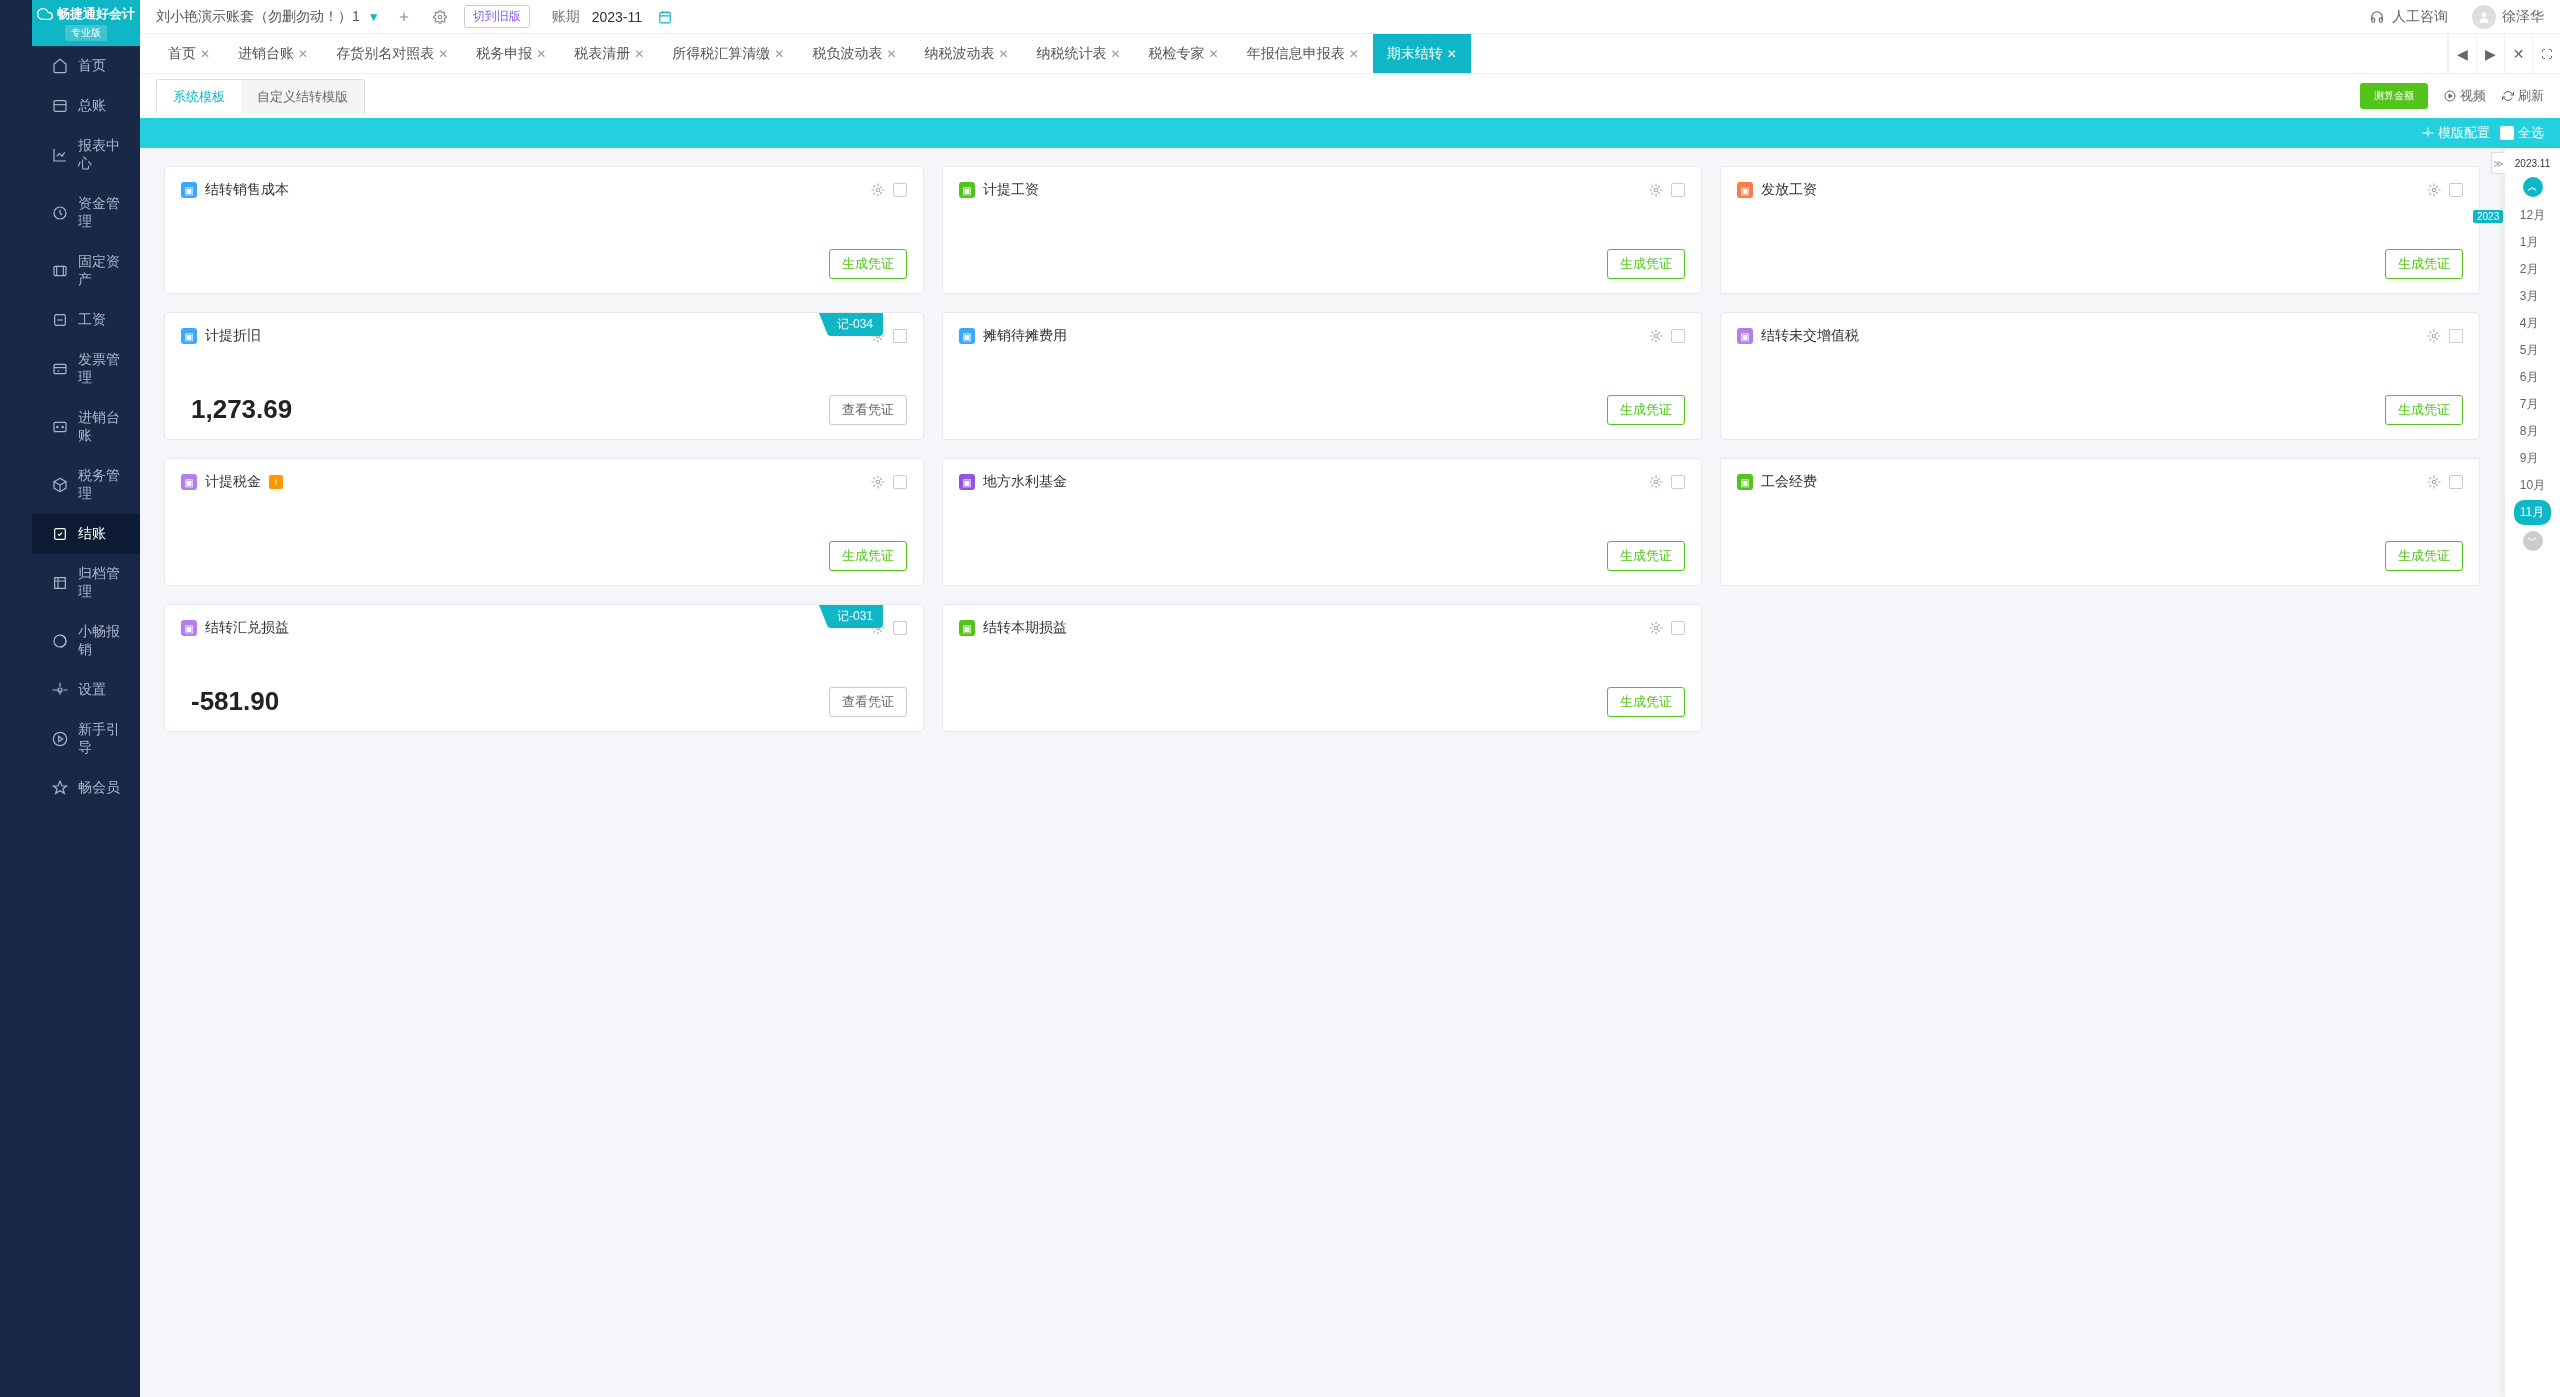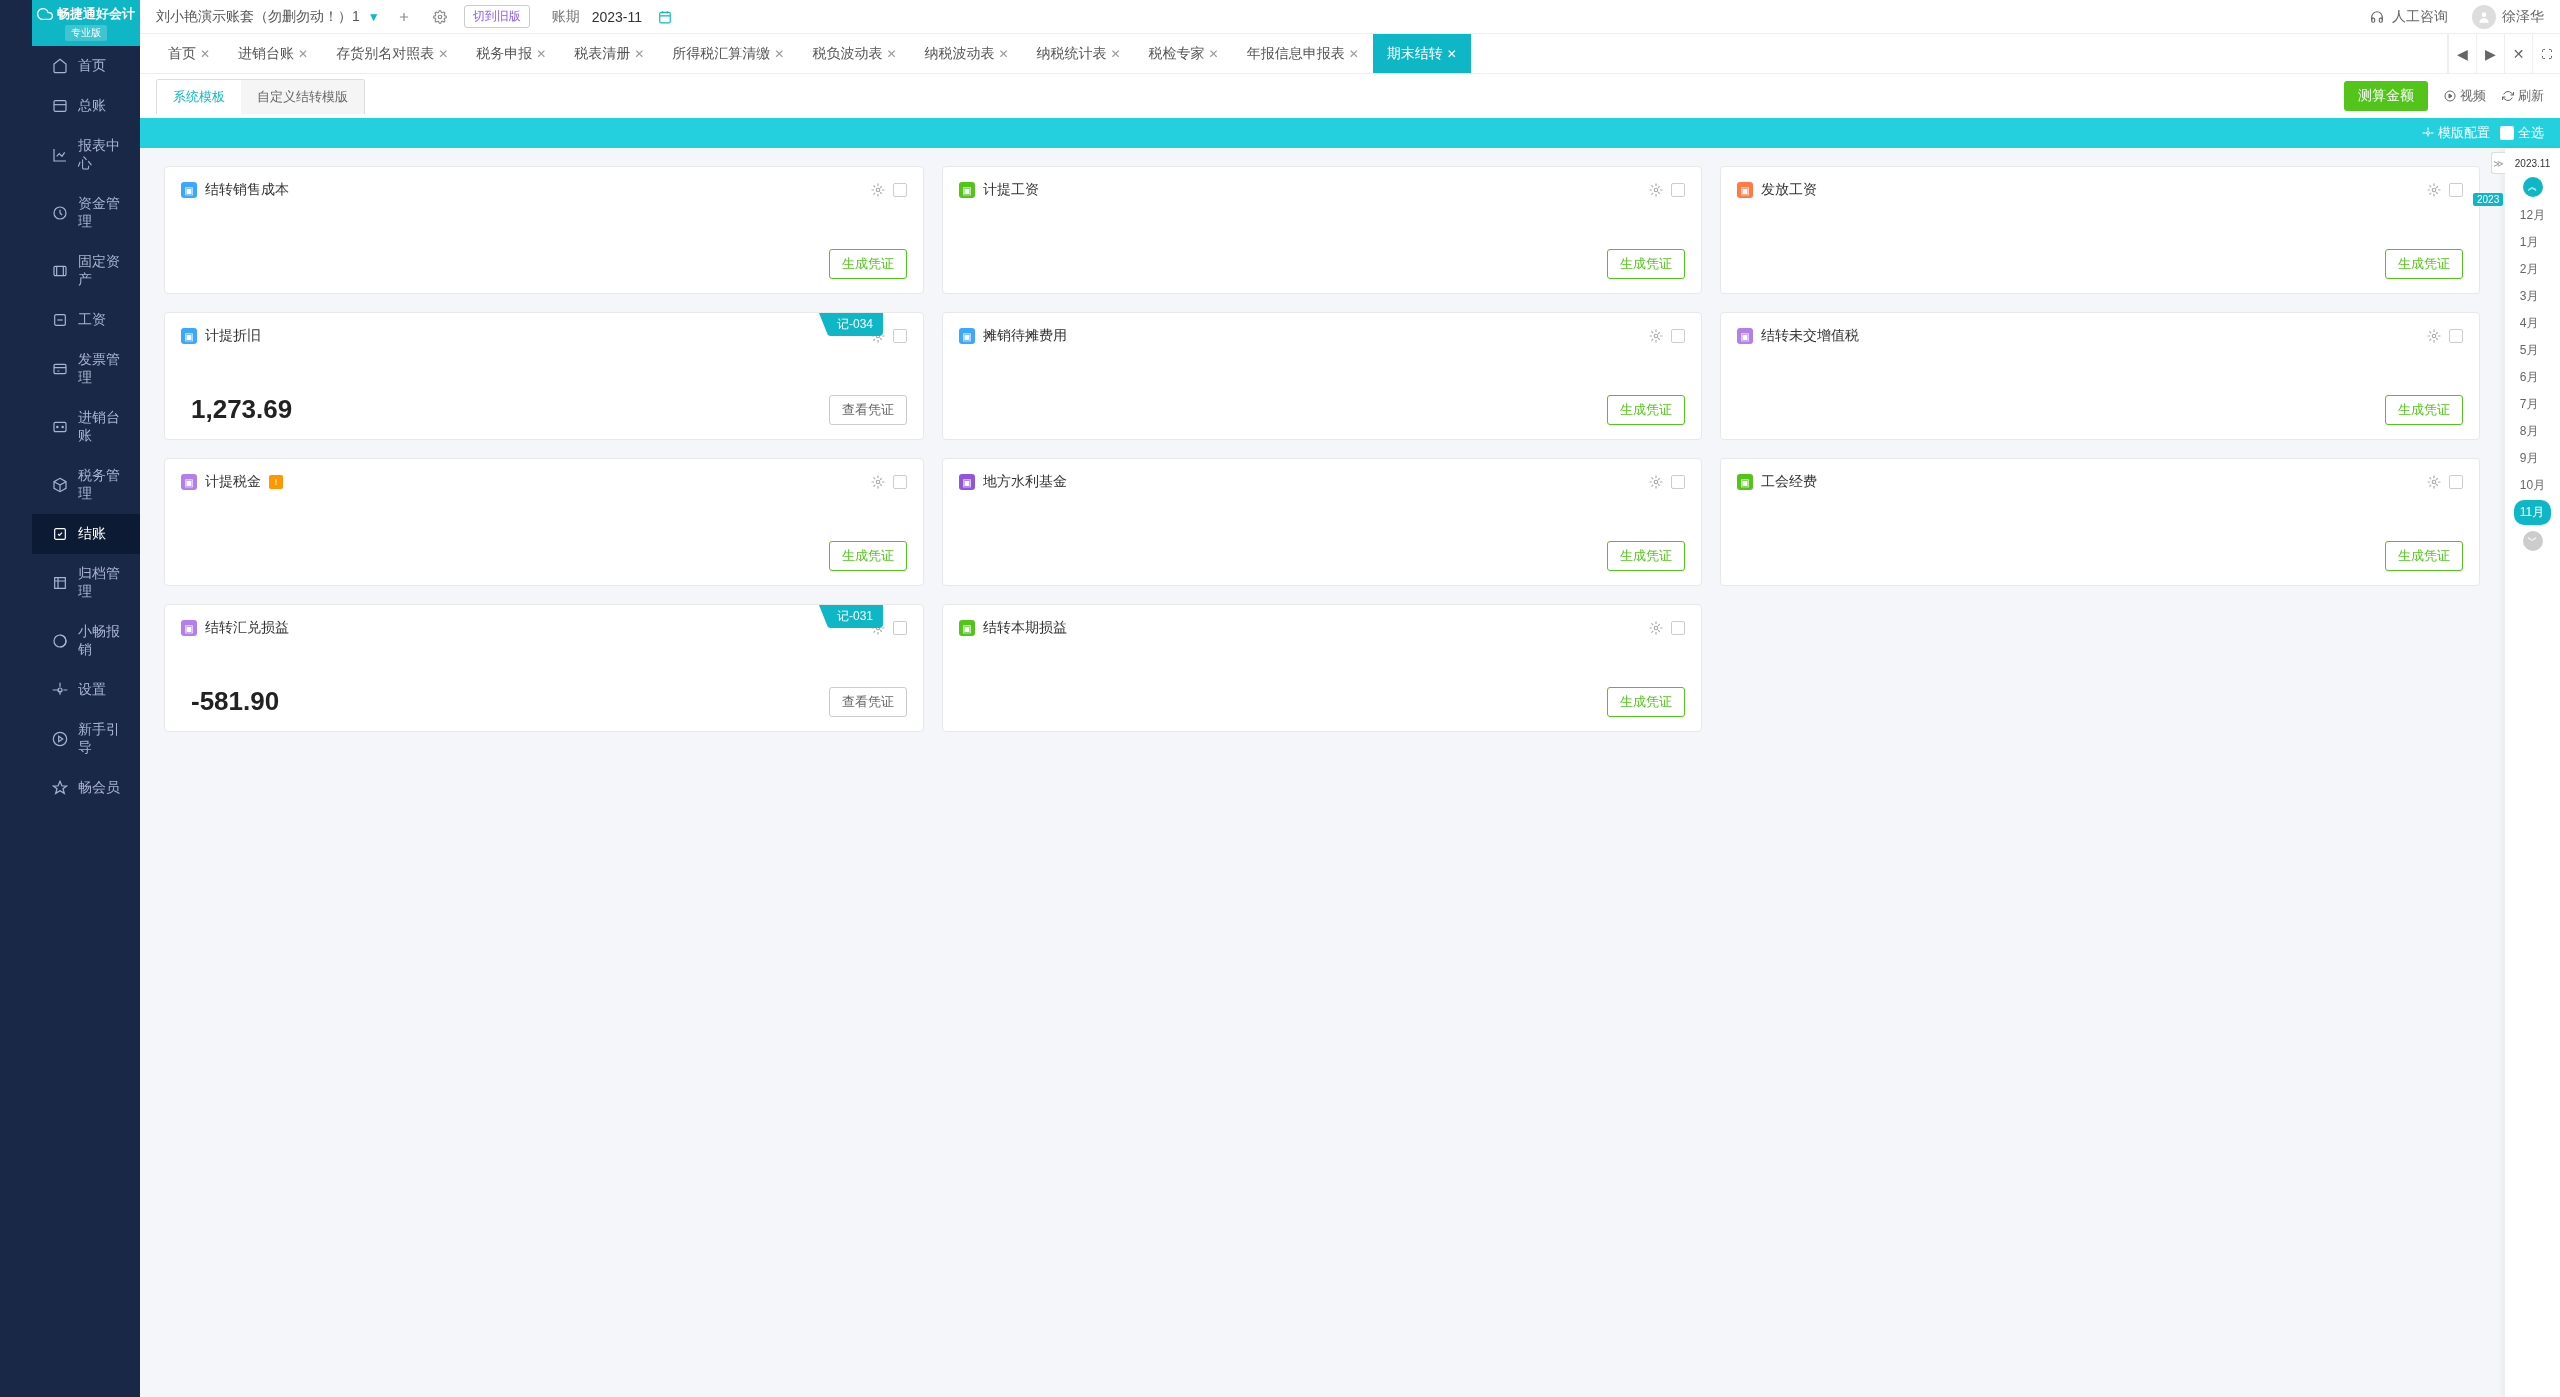--- a/index.html
+++ b/index.html
@@ -41,21 +41,21 @@
 .tab.active .close { color: #fff; }
 .tabs-ctrl { display: flex; align-items: center; border-left: 1px solid #eee; }
 .tabs-ctrl .ctrl { width: 28px; height: 100%; display: inline-flex; align-items: center; justify-content: center; color: #666; cursor: pointer; border-left: 1px solid #eee; }
 
 
 .subbar { height: 44px; display: flex; align-items: center; padding: 0 16px; background: #fff; }
 .subtabs { display: flex; border: 1px solid #ddd; border-radius: 3px 3px 0 0; overflow: hidden; border-bottom: none; }
 .subtab { padding: 8px 16px; font-size: 13px; cursor: pointer; color: #666; background: #f5f5f5; }
 .subtab.active { background: #fff; color: #0fb6c5; }
 .sub-spacer { flex: 1; }
-.calc-btn { background: #52c41a; color: #fff; border: none; padding: 6px 14px; border-radius: 3px; cursor: pointer; font-size: 14px; }
+.calc-btn { background: #52c41a; color: #fff; border: none; padding: 6px 14px; border-radius: 3px; cursor: pointer; font-size: 10px; }
 .text-btn { display: inline-flex; align-items: center; gap: 4px; color: #666; margin-left: 16px; cursor: pointer; font-size: 13px; }
 
 
 .teal-strip { height: 30px; background: #24d0dd; display: flex; align-items: center; justify-content: flex-end; padding: 0 16px; color: #fff; font-size: 13px; gap: 10px; }
 .strip-item { display: inline-flex; align-items: center; gap: 4px; cursor: pointer; }
 .strip-check { width: 14px; height: 14px; background: #fff; border-radius: 2px; }
 
 
 .content-wrap { flex: 1; display: flex; min-height: 0; position: relative; }
 .cards-area { flex: 1; overflow: auto; padding: 18px 24px; background: #f5f6fa; }
@@ -73,21 +73,21 @@
 .card-btn { border: 1px solid #52c41a; color: #52c41a; background: #fff; padding: 5px 12px; border-radius: 3px; cursor: pointer; font-size: 13px; margin-left: auto; }
 .card-btn.gray { border: 1px solid #ccc; color: #666; }
 .badge { position: absolute; top: 0; right: 40px; background: #0fb6c5; color: #fff; font-size: 12px; padding: 3px 10px; border-radius: 0 0 4px 4px; }
 .badge::before { content: ""; position: absolute; left: -8px; top: 0; border-top: 0 solid transparent; border-right: 8px solid #0fb6c5; border-bottom: 20px solid transparent; }
 
 
 .month-rail { width: 56px; background: #fff; border-left: 1px solid #eee; display: flex; flex-direction: column; align-items: center; padding: 6px 0; font-size: 12px; color: #666; box-shadow: -2px 0 6px rgba(0,0,0,0.05); }
 .rail-year { font-size: 10px; color: #333; padding: 4px 0; }
 .rail-arrow { width: 20px; height: 20px; border-radius: 50%; background: #0fb6c5; color: #fff; display: flex; align-items: center; justify-content: center; margin: 4px 0; cursor: pointer; font-size: 10px; }
 .rail-arrow.gray { background: #ccc; }
-.rail-badge { position: absolute; left: -32px; top: 45px; background: #0fb6c5; color: #fff; font-size: 10px; padding: 1px 4px; border-radius: 2px; }
+.rail-badge { position: absolute; left: -32px; top: 62px; background: #0fb6c5; color: #fff; font-size: 10px; padding: 1px 4px; border-radius: 2px; }
 .rail-wrap { position: relative; }
 .month-item { padding: 4px 6px; cursor: pointer; border-radius: 10px; margin: 2px 0; }
 .month-item.active { background: #0fb6c5; color: #fff; }
 .expand-handle { position: absolute; left: -14px; top: 4px; width: 14px; height: 22px; background: #fff; border: 1px solid #ddd; border-right: none; border-radius: 3px 0 0 3px; display: flex; align-items: center; justify-content: center; color: #999; cursor: pointer; font-size: 10px; }
 
 svg { display: block; }
 </style>
 </head>
 <body>
 

